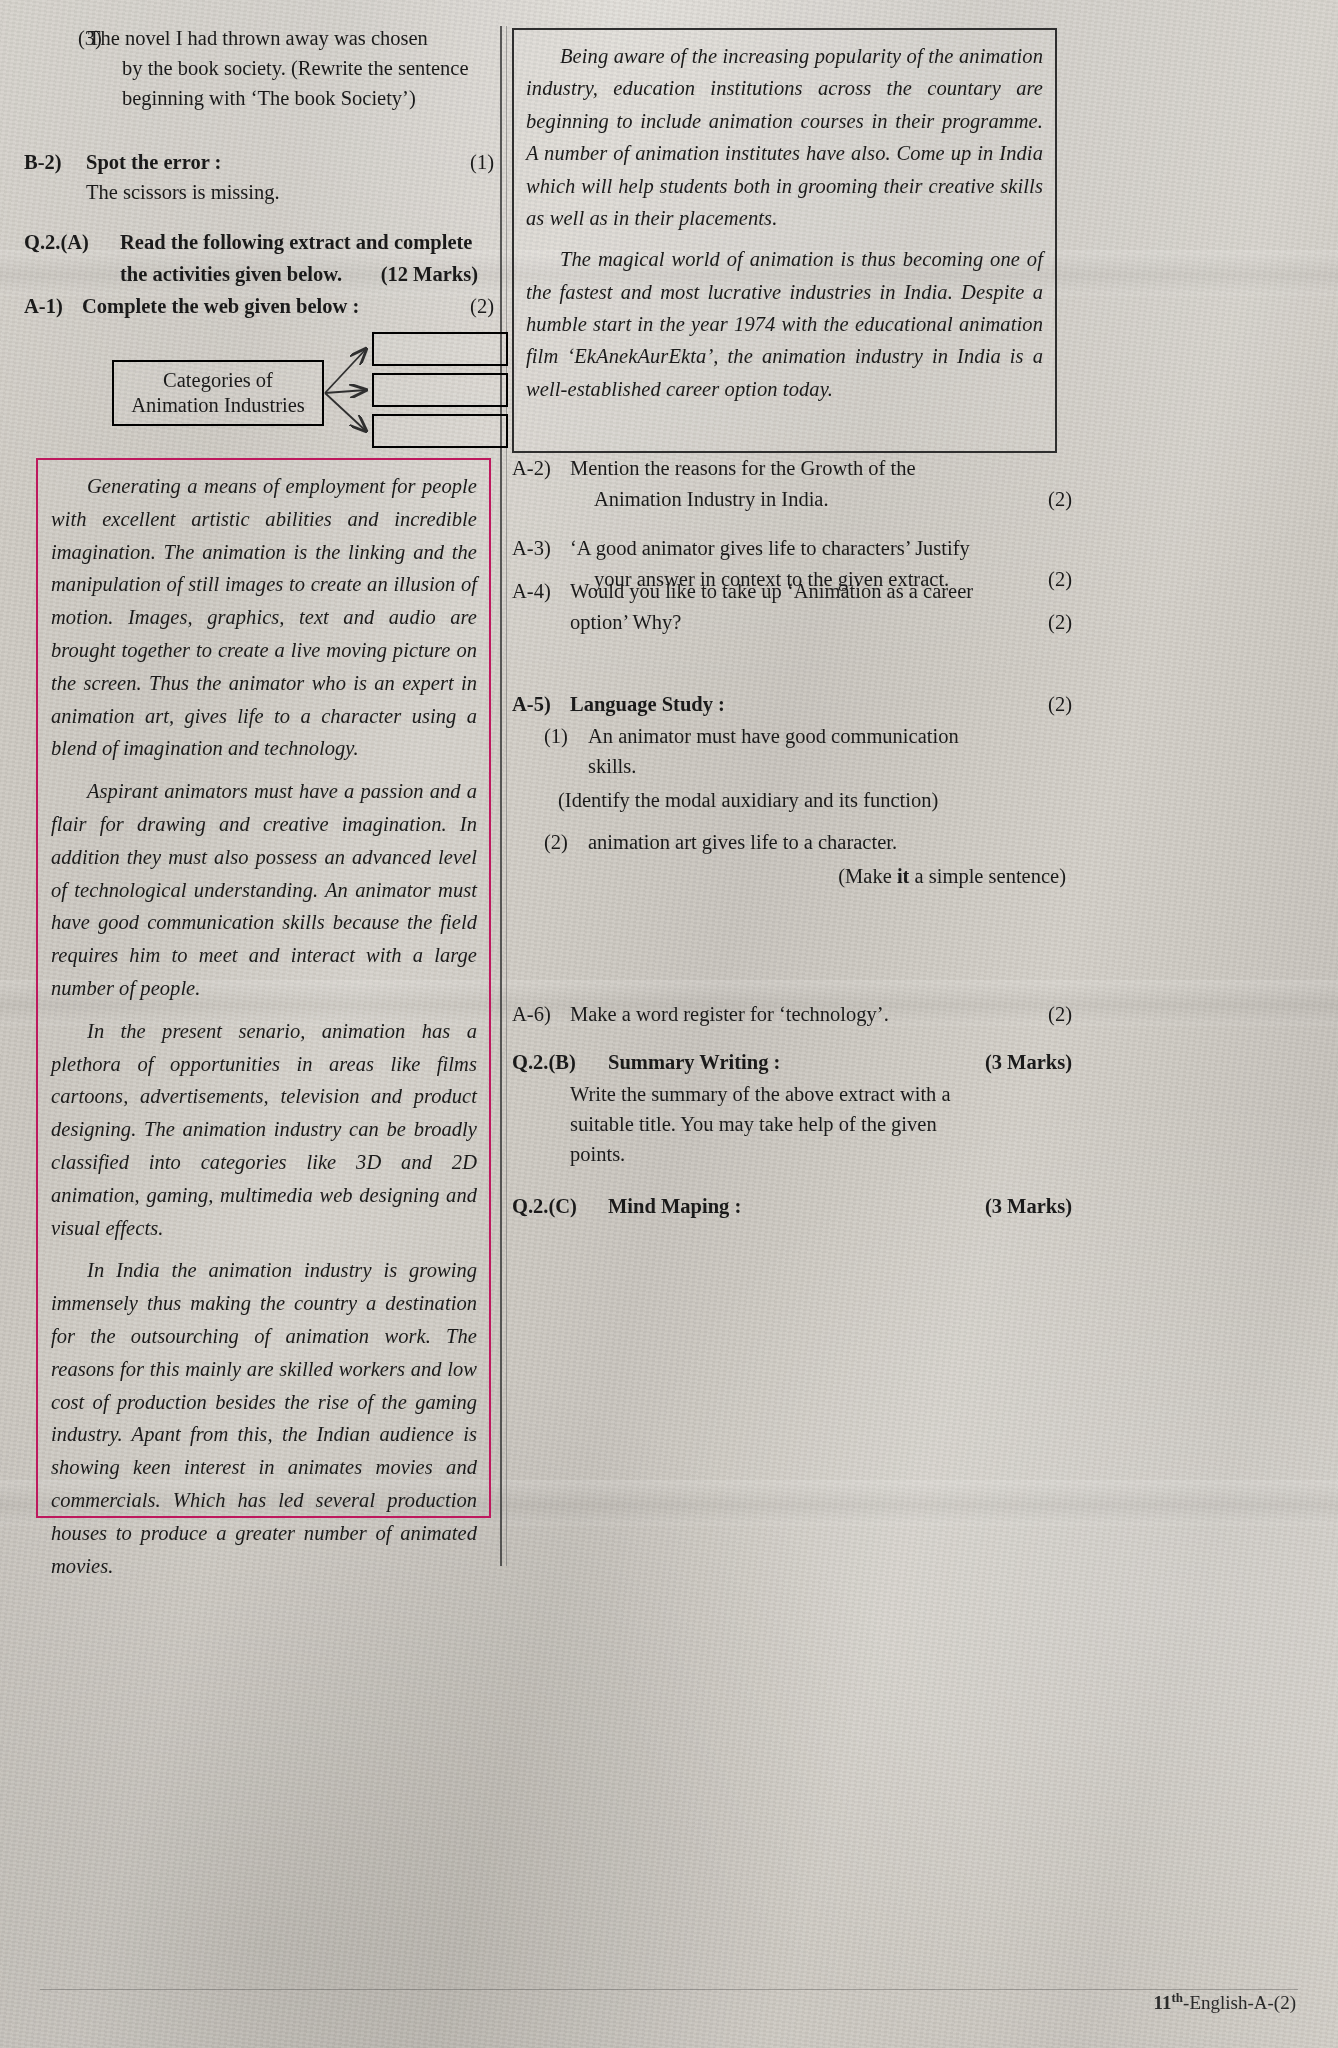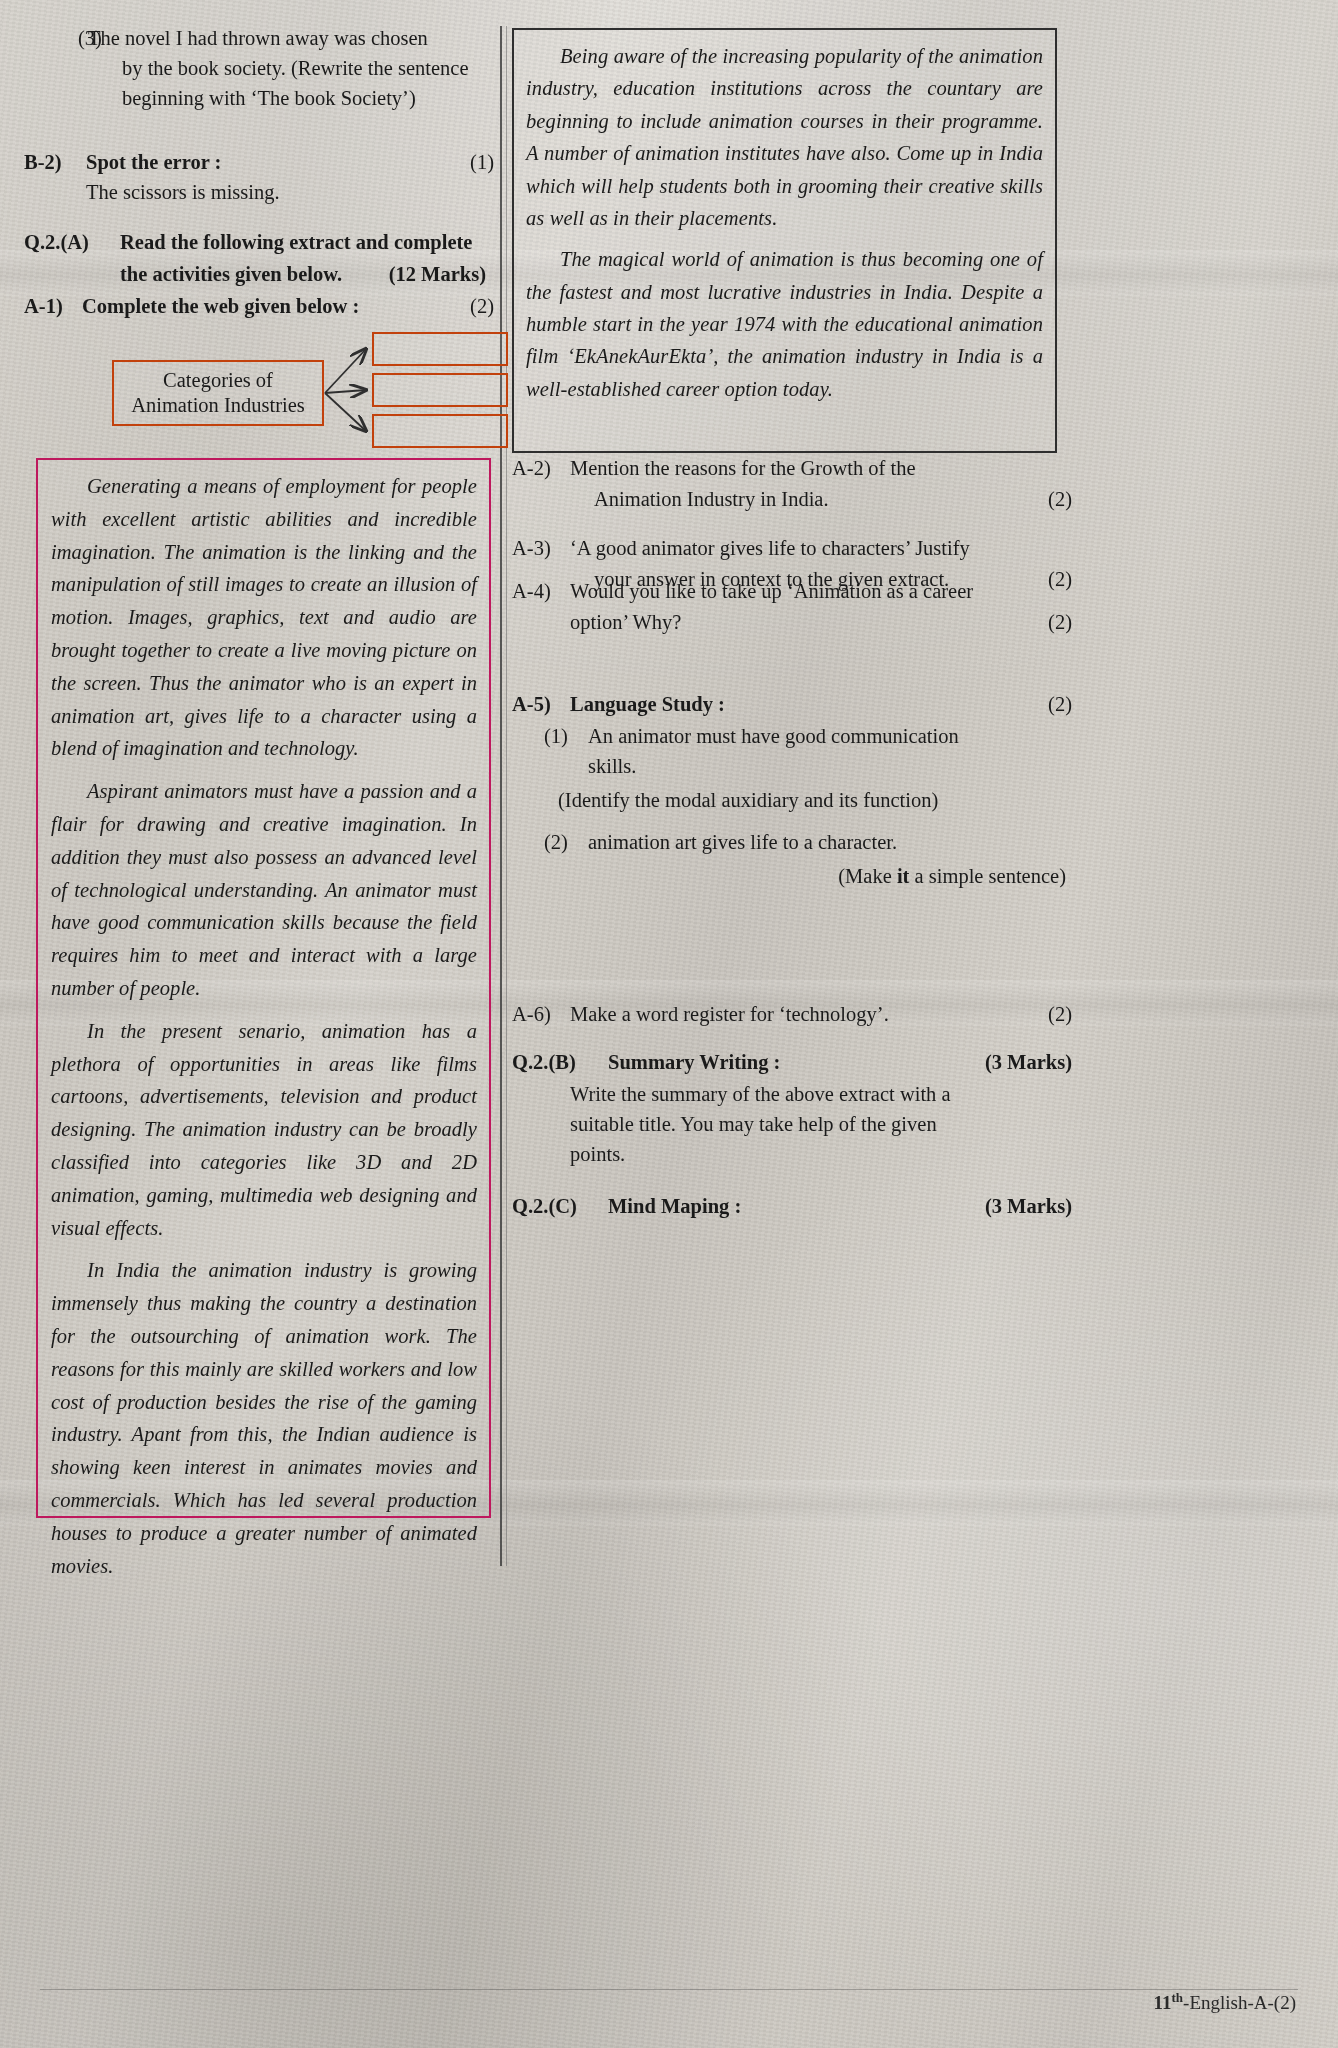--- a/index.html
+++ b/index.html
@@ -92,21 +92,21 @@
     line-height:1.60;
     text-align:justify;
     text-indent:36px;
     letter-spacing:.05px;
   }
   .passage-box p + p{margin-top:10px;}
 
   
   .web{position:absolute;left:20px;width:470px;height:120px;}
   .webbox{
-    position:absolute;border:2px solid #c2410c;box-sizing:border-box;
+    position:absolute;border:2px solid #000000;box-sizing:border-box;
     background:rgba(255,255,255,0.05);
     display:flex;align-items:center;justify-content:center;
     text-align:center;font-size:20.5px;line-height:1.22;
   }
   .webbox.center{left:68px;top:28px;width:212px;height:66px;flex-direction:column;}
   .webbox.r1{left:328px;top:0px;width:136px;height:34px;}
   .webbox.r2{left:328px;top:41px;width:136px;height:34px;}
   .webbox.r3{left:328px;top:82px;width:136px;height:34px;}
   .web svg{position:absolute;left:0;top:0;overflow:visible;}
 
@@ -153,21 +153,21 @@
         <span class="marks" style="top:0;right:0;">(1)</span>
         <div style="padding-left:62px;padding-top:30px;">The scissors is missing.</div>
       </div>
     </div>
 
     <div class="q" style="left:0;top:228px;width:470px;">
       <div style="position:relative;">
         <span class="b" style="position:absolute;left:0;top:0;">Q.2.(A)</span>
         <span class="b" style="position:absolute;left:96px;top:0;">Read the following extract and complete</span>
         <div class="b" style="padding-left:96px;padding-top:32px;">the activities given below.</div>
-        <span class="b marks" style="top:32px;right:8px;text-align:center;">(12 Marks)</span>
+        <span class="b marks" style="top:32px;right:16px;text-align:center;">(12 Marks)</span>
       </div>
     </div>
 
     <div class="q" style="left:0;top:292px;width:470px;">
       <div style="position:relative;">
         <span class="b" style="position:absolute;left:0;top:0;">A-1)</span>
         <span class="b" style="position:absolute;left:58px;top:0;">Complete the web given below :</span>
         <span class="marks" style="top:0;right:0;">(2)</span>
       </div>
     </div>

